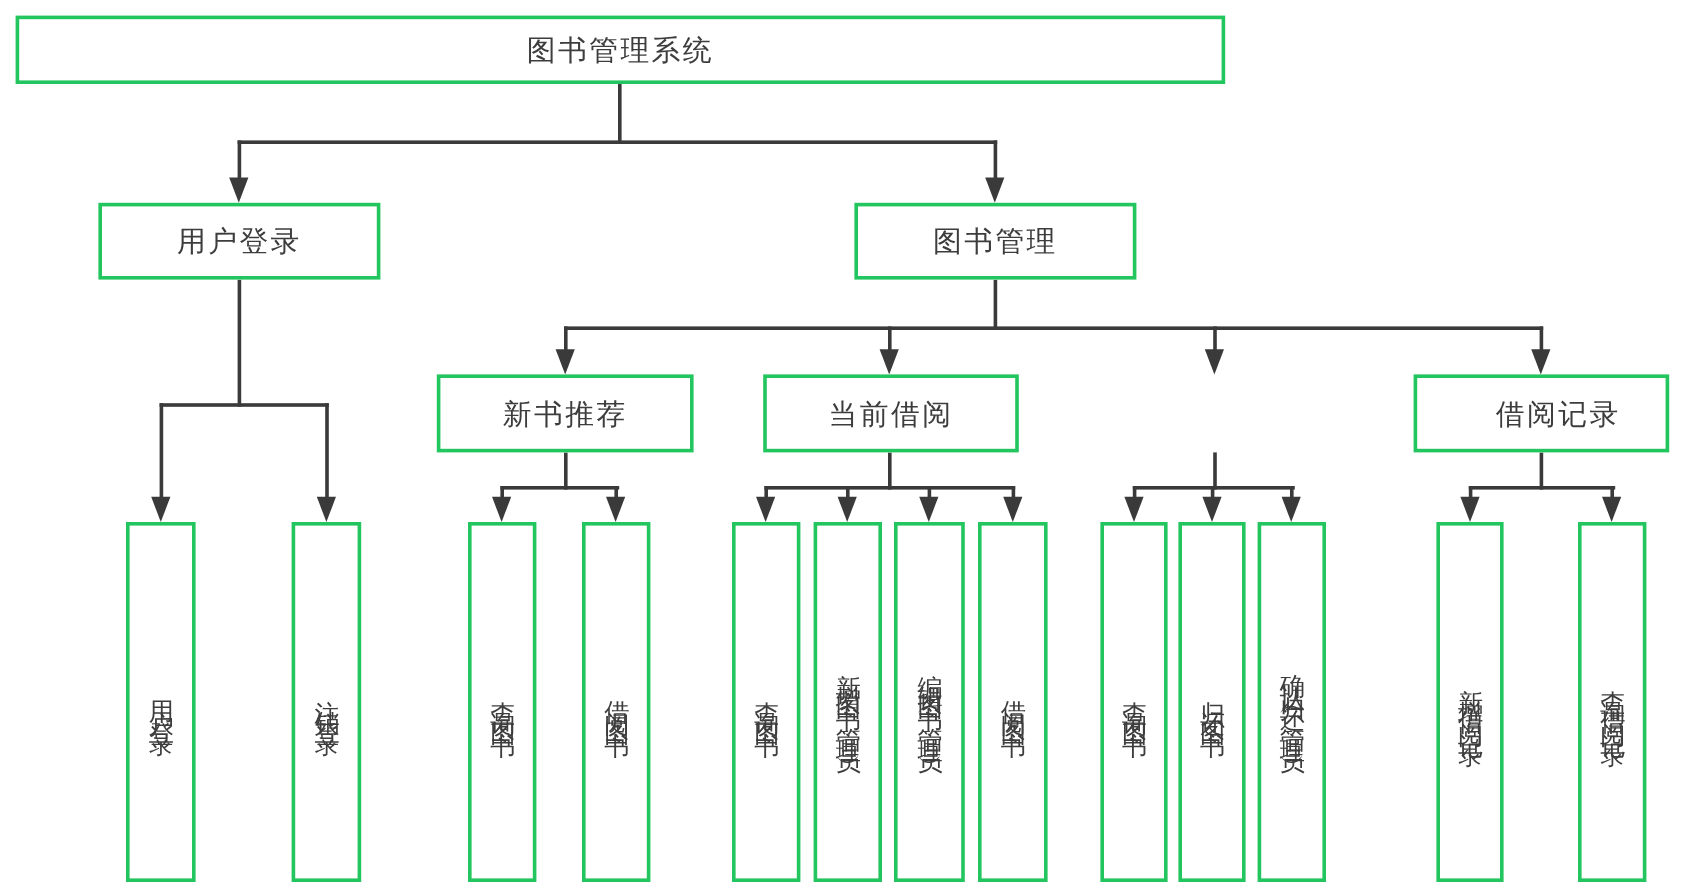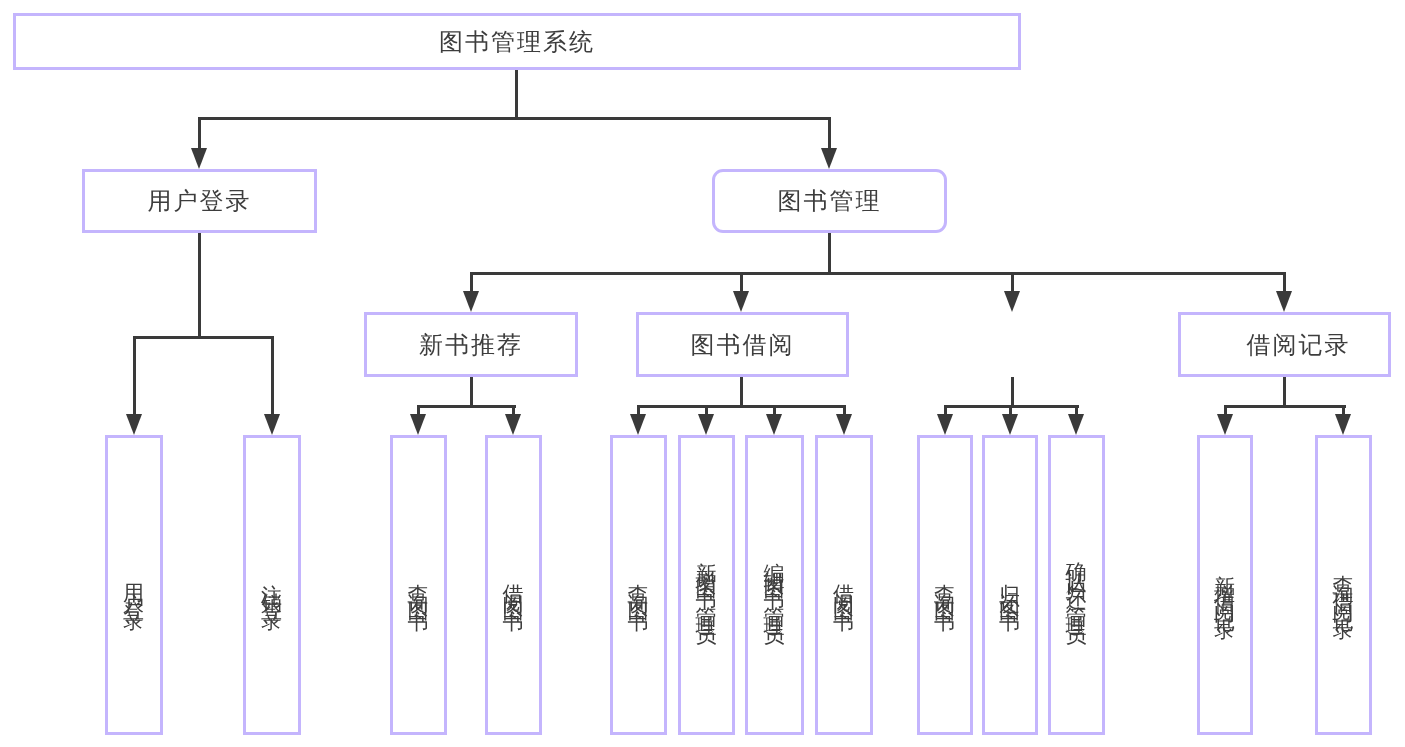--- a/index.html
+++ b/index.html
@@ -7,21 +7,21 @@
     position: relative;
     width: 1405px;
     height: 747px;
     background: #ffffff;
     font-family: "Liberation Sans", "DejaVu Sans", sans-serif;
     overflow: hidden;
   }
   .box {
     position: absolute;
     background: #ffffff;
-    border: 3px solid #c4b5fd;
+    border: 3px solid #22c55e;
     box-sizing: border-box;
     display: flex;
     align-items: center;
     justify-content: center;
     color: #3d3d3d;
     z-index: 2;
   }
   .h-label { font-size: 24px; letter-spacing: 2px; white-space: nowrap; }
   .v-label {
     writing-mode: vertical-rl;
@@ -63,21 +63,21 @@
   <div class="line" style="left:514.5px; top:70px; width:3px; height:49px;"></div>
   <div class="line" style="left:197.5px; top:117px; width:633px; height:3px;"></div>
   <div class="line" style="left:197.5px; top:117px; width:3px; height:34px;"></div>
   <div class="arrow-down" style="left:191px; top:148px;"></div>
   <div class="line" style="left:827.5px; top:117px; width:3px; height:34px;"></div>
   <div class="arrow-down" style="left:821px; top:148px;"></div>
 
   <div class="box" style="left:82px; top:169px; width:235px; height:64px;">
     <span class="h-label">用户登录</span>
   </div>
-  <div class="box" style="left:712px; top:169px; width:235px; height:64px;border-radius:11px;">
+  <div class="box" style="left:712px; top:169px; width:235px; height:64px;">
     <span class="h-label">图书管理</span>
   </div>
 
   <div class="line" style="left:197.5px; top:233px; width:3px; height:106px;"></div>
   <div class="line" style="left:132.5px; top:336px; width:141px; height:3px;"></div>
   <div class="line" style="left:132.5px; top:336px; width:3px; height:80px;"></div>
   <div class="arrow-down" style="left:126px; top:414px;"></div>
   <div class="line" style="left:270.5px; top:336px; width:3px; height:80px;"></div>
   <div class="arrow-down" style="left:264px; top:414px;"></div>
 
@@ -89,21 +89,21 @@
   <div class="arrow-down" style="left:733px; top:291px;"></div>
   <div class="line" style="left:1010.5px; top:272px; width:3px; height:22px;"></div>
   <div class="arrow-down" style="left:1004px; top:291px;"></div>
   <div class="line" style="left:1282.5px; top:272px; width:3px; height:22px;"></div>
   <div class="arrow-down" style="left:1276px; top:291px;"></div>
 
   <div class="box" style="left:364px; top:312px; width:214px; height:65px;">
     <span class="h-label">新书推荐</span>
   </div>
   <div class="box" style="left:636px; top:312px; width:213px; height:65px;">
-    <span class="h-label">图书借阅</span>
+    <span class="h-label">当前借阅</span>
   </div>
   <div class="box" style="left:1178px; top:312px; width:213px; height:65px;padding-left:28px;">
     <span class="h-label">借阅记录</span>
   </div>
 
   <div class="line" style="left:469.5px; top:377px; width:3px; height:31px;"></div>
   <div class="line" style="left:417px; top:405px; width:99px; height:3px;"></div>
   <div class="line" style="left:417px; top:405px; width:3px; height:12px;"></div>
   <div class="arrow-down" style="left:410px; top:414px;"></div>
   <div class="line" style="left:512px; top:405px; width:3px; height:12px;"></div>

